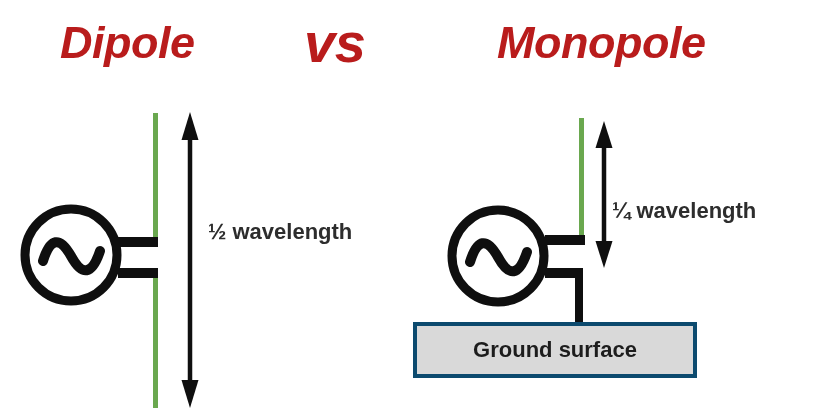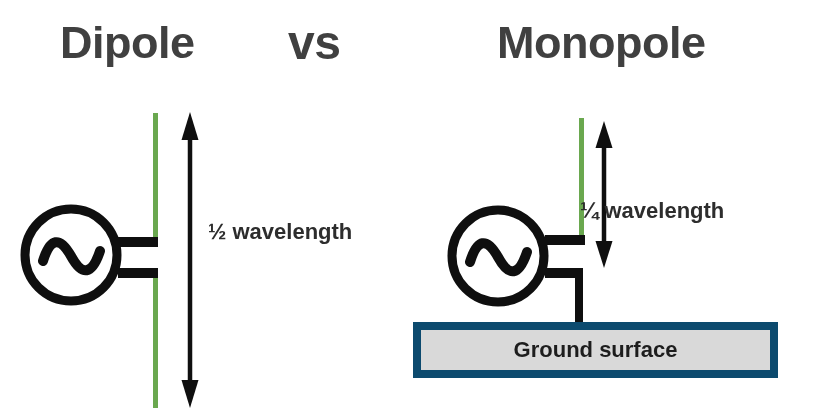--- a/index.html
+++ b/index.html
@@ -5,25 +5,26 @@
   html,body{margin:0;padding:0;}
   body{
     width:828px;height:419px;position:relative;overflow:hidden;
     background:#ffffff;
     font-family:"Liberation Sans", sans-serif;
   }
   .abs{position:absolute;}
   
   .title{
     position:absolute;top:14px;height:58px;line-height:58px;
-    font-size:45px;font-weight:bold;color:#404040;letter-spacing:-0.5px;
+    font-size:45px;font-weight:bold;color:#b91c1c;letter-spacing:-0.5px;
     white-space:nowrap;
+    font-style:italic;
   }
   #title-left{left:60px;}
-  #title-vs{left:288px;font-size:48px;}
+  #title-vs{left:304px;font-size:56px;}
   #title-right{left:486px;margin-left:11px;}
   
   .element{
     position:absolute;width:5px;background:#6aa84f;
   }
   #dipole-el-top{left:153px;top:113px;height:134px;}
   #dipole-el-bottom{left:153px;top:277px;height:131px;}
   #monopole-el{left:579px;top:118px;height:127px;}
   
   .lead{
@@ -33,25 +34,25 @@
   #dipole-lead-bottom{left:118px;top:268px;width:40px;}
   #monopole-lead-top{left:545px;top:235px;width:40px;}
   #monopole-lead-bottom{left:545px;top:268px;width:38px;}
   #monopole-feed-wire{position:absolute;left:575px;top:273px;width:8px;height:50px;background:#0f0f0f;}
   
   .wl-label{
     position:absolute;font-size:22px;font-weight:bold;color:#2d2d2d;
     line-height:28px;white-space:nowrap;
   }
   #dipole-label{left:208px;top:218px;}
-  #monopole-label{left:580px;top:197px;}
+  #monopole-label{left:612px;top:197px;}
   
   #ground-box{
-    position:absolute;left:413px;top:322px;width:365px;height:56px;
-    background:#d9d9d9;border:8px solid #0c4a6e;box-sizing:border-box;
+    position:absolute;left:413px;top:322px;width:284px;height:56px;
+    background:#d9d9d9;border:4px solid #0c4a6e;box-sizing:border-box;
     display:flex;align-items:center;justify-content:center;
   }
   #ground-label{
     font-size:22px;font-weight:bold;color:#1d1d1d;white-space:nowrap;
   }
   svg{display:block;}
 </style>
 </head>
 <body>
 

